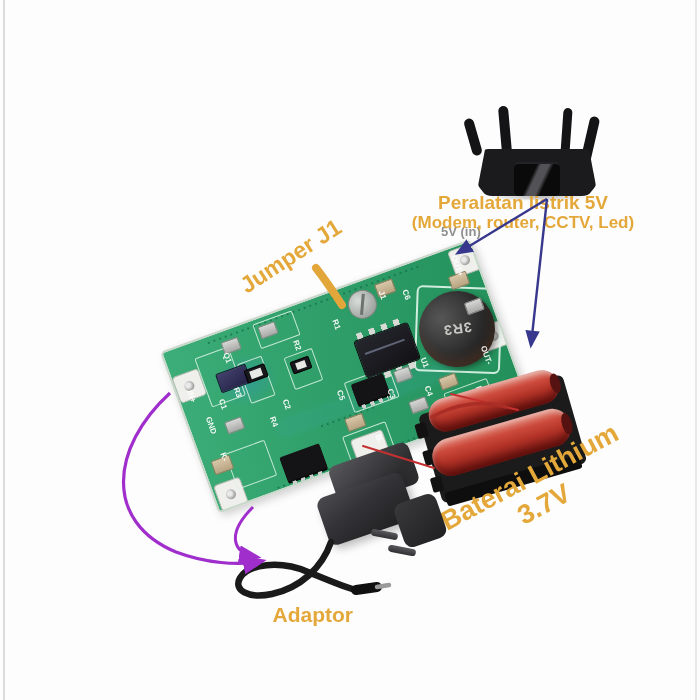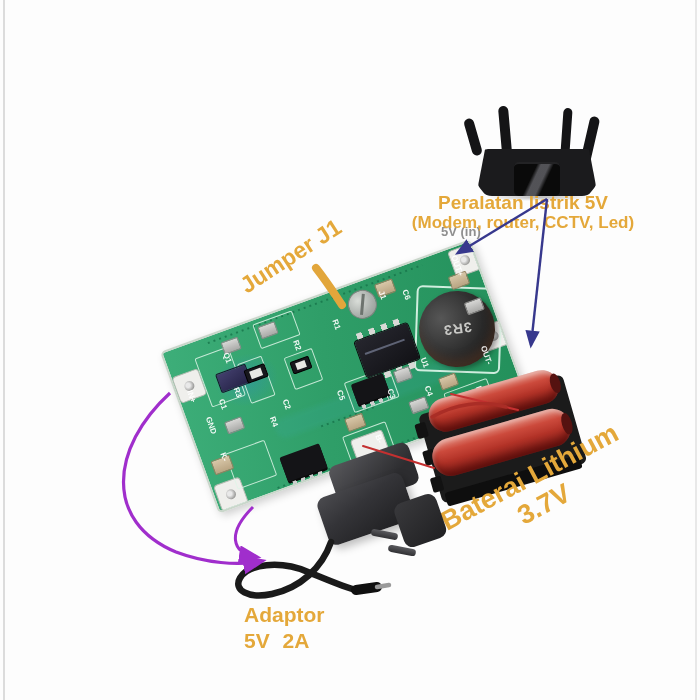--- a/index.html
+++ b/index.html
@@ -19,21 +19,21 @@
   .device-label .l2{font-size:17px;}
   .underlay-text{position:absolute;left:441px;top:224px;font-size:13px;font-weight:700;color:#8f8f8f;z-index:0;}
   .jumper-label{
     position:absolute;left:250px;top:272px;font-size:23px;white-space:nowrap;
     transform:rotate(-33deg);transform-origin:left bottom;
   }
   .battery-label{
     position:absolute;left:428px;top:460px;width:218px;text-align:center;line-height:1.15;
     transform:rotate(-28deg);font-size:27px;
   }
-  .adaptor-label{position:absolute;left:244px;top:602px;width:125px;text-align:left;line-height:1.25;font-size:21px;}
+  .adaptor-label{position:absolute;left:228px;top:602px;width:125px;text-align:right;line-height:1.25;font-size:21px;}
   .adaptor-label .l2{word-spacing:7px;}
   
   .antenna{position:absolute;background:#141416;border-radius:5px;}
   .router-body{
     position:absolute;left:478px;top:149px;width:118px;height:47px;background:#1b1b1d;
     border-radius:10px 10px 14px 14px;
     clip-path:polygon(6% 0%,94% 0%,100% 78%,93% 100%,7% 100%,0% 78%);
   }
   .router-console{
     position:absolute;left:36px;top:13px;width:46px;height:32px;background:#0a0a0a;border-radius:5px;
@@ -248,21 +248,20 @@
   <div class="prong" style="left:388px;top:547px;width:28px;transform:rotate(11deg);"></div>
 
   <svg class="overlay" width="700" height="700">
     <path d="M331,542 C322,568 300,588 272,594 C248,599 233,590 240,578 C248,564 280,560 308,572 C330,581 346,588 356,590" fill="none" stroke="#1a1a1a" stroke-width="6.5" stroke-linecap="round"></path>
     <path d="M356,590 L377,587" fill="none" stroke="#101010" stroke-width="10" stroke-linecap="round"></path>
     <path d="M377,587 L389,585" fill="none" stroke="#9a9a9a" stroke-width="4.5" stroke-linecap="round"></path>
   </svg>
 
   <div class="adaptor-label amber">
     <div class="l1">Adaptor</div>
-    <div class="l2">5V 2A</div>
   </div>
 
   <svg class="overlay" width="700" height="700">
     <defs>
       <marker id="mNavy" orient="auto" markerWidth="9" markerHeight="8" refX="6" refY="3">
         <path d="M0,0 L7.5,3 L0,6 Z" fill="#37388D"></path>
       </marker>
       <marker id="mPurple" orient="auto" markerWidth="9" markerHeight="8" refX="6" refY="3">
         <path d="M0,0 L7.5,3 L0,6 Z" fill="#A02ECC"></path>
       </marker>

